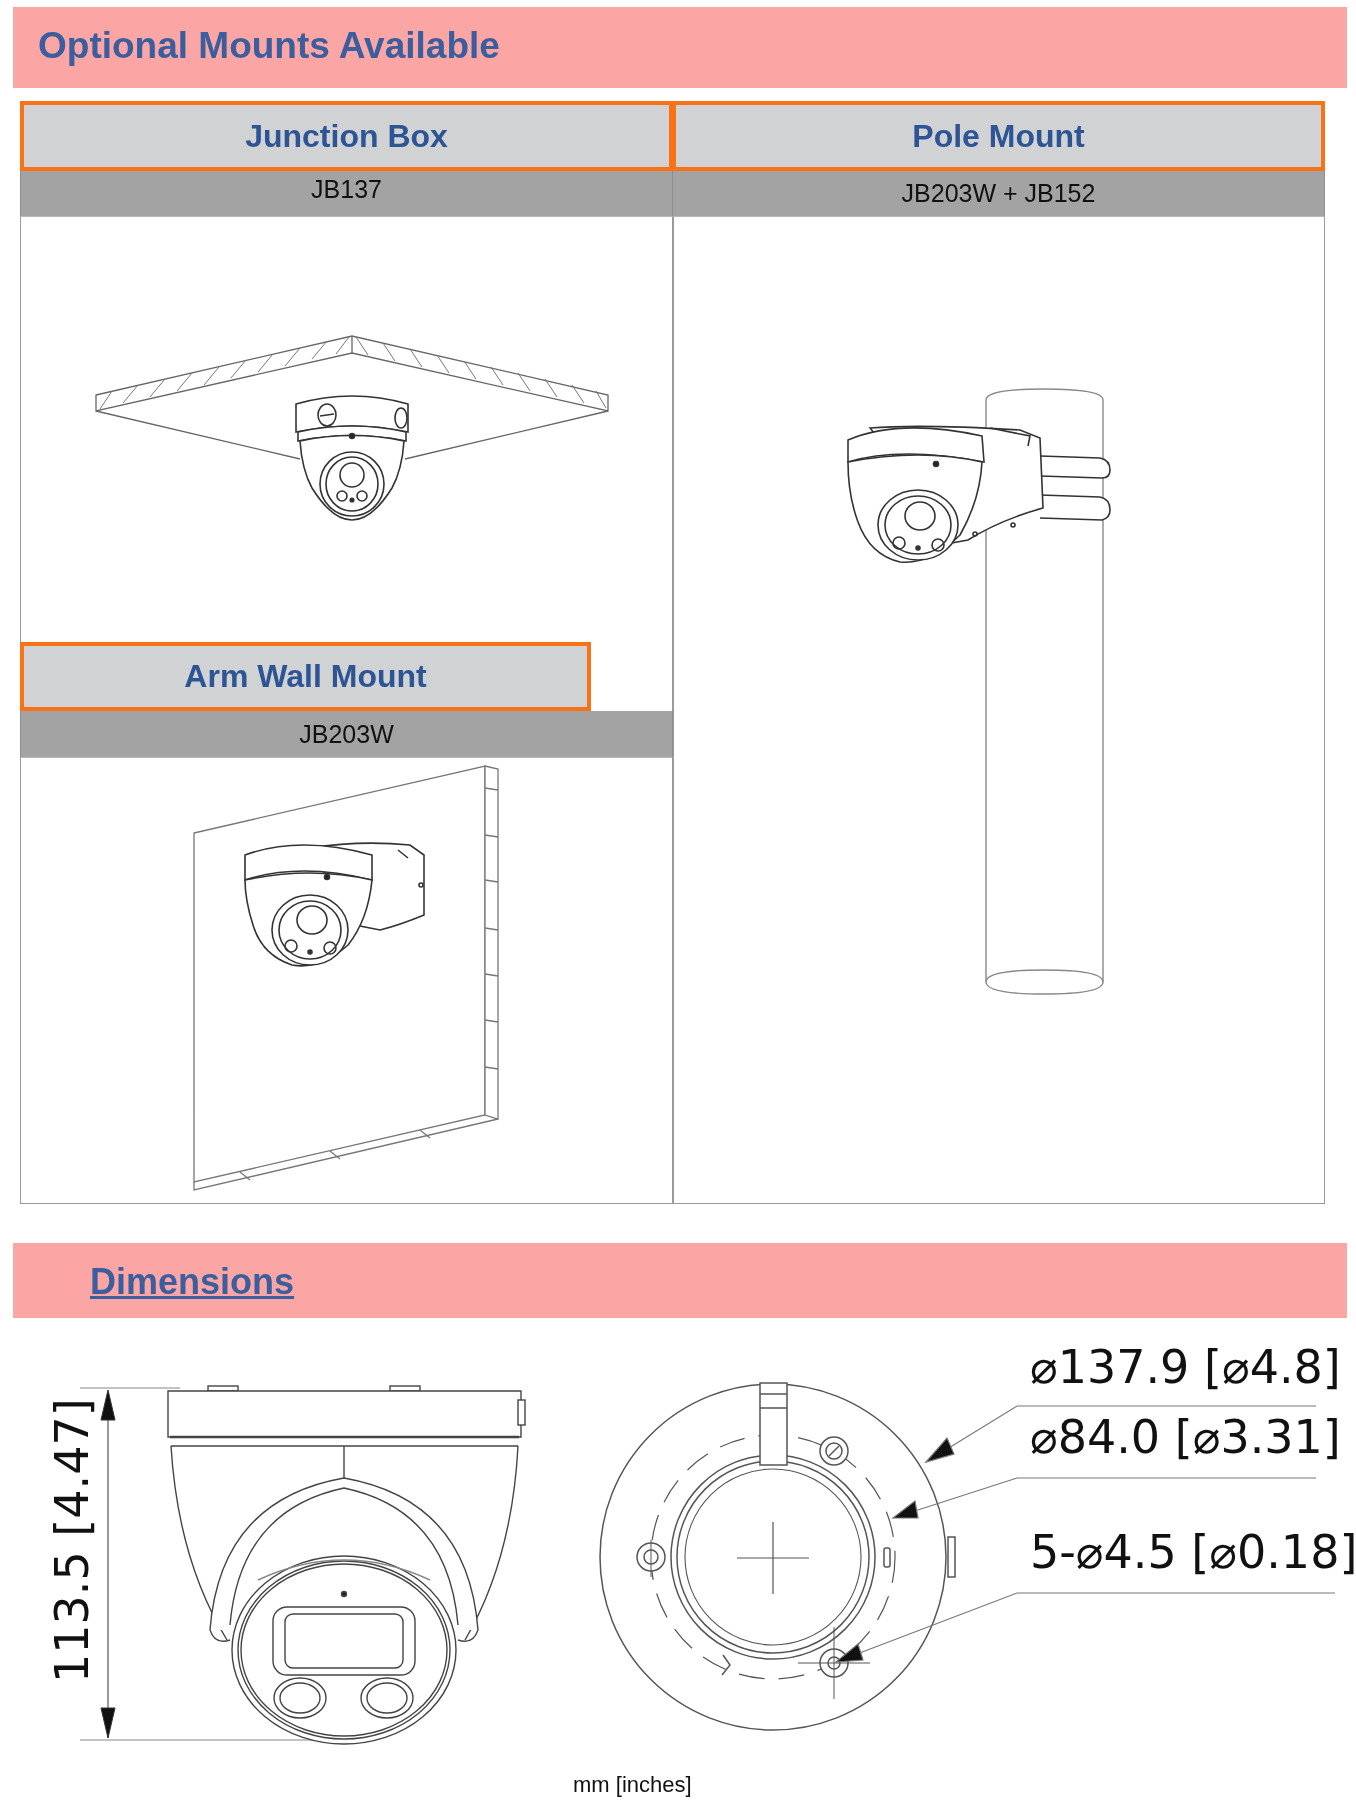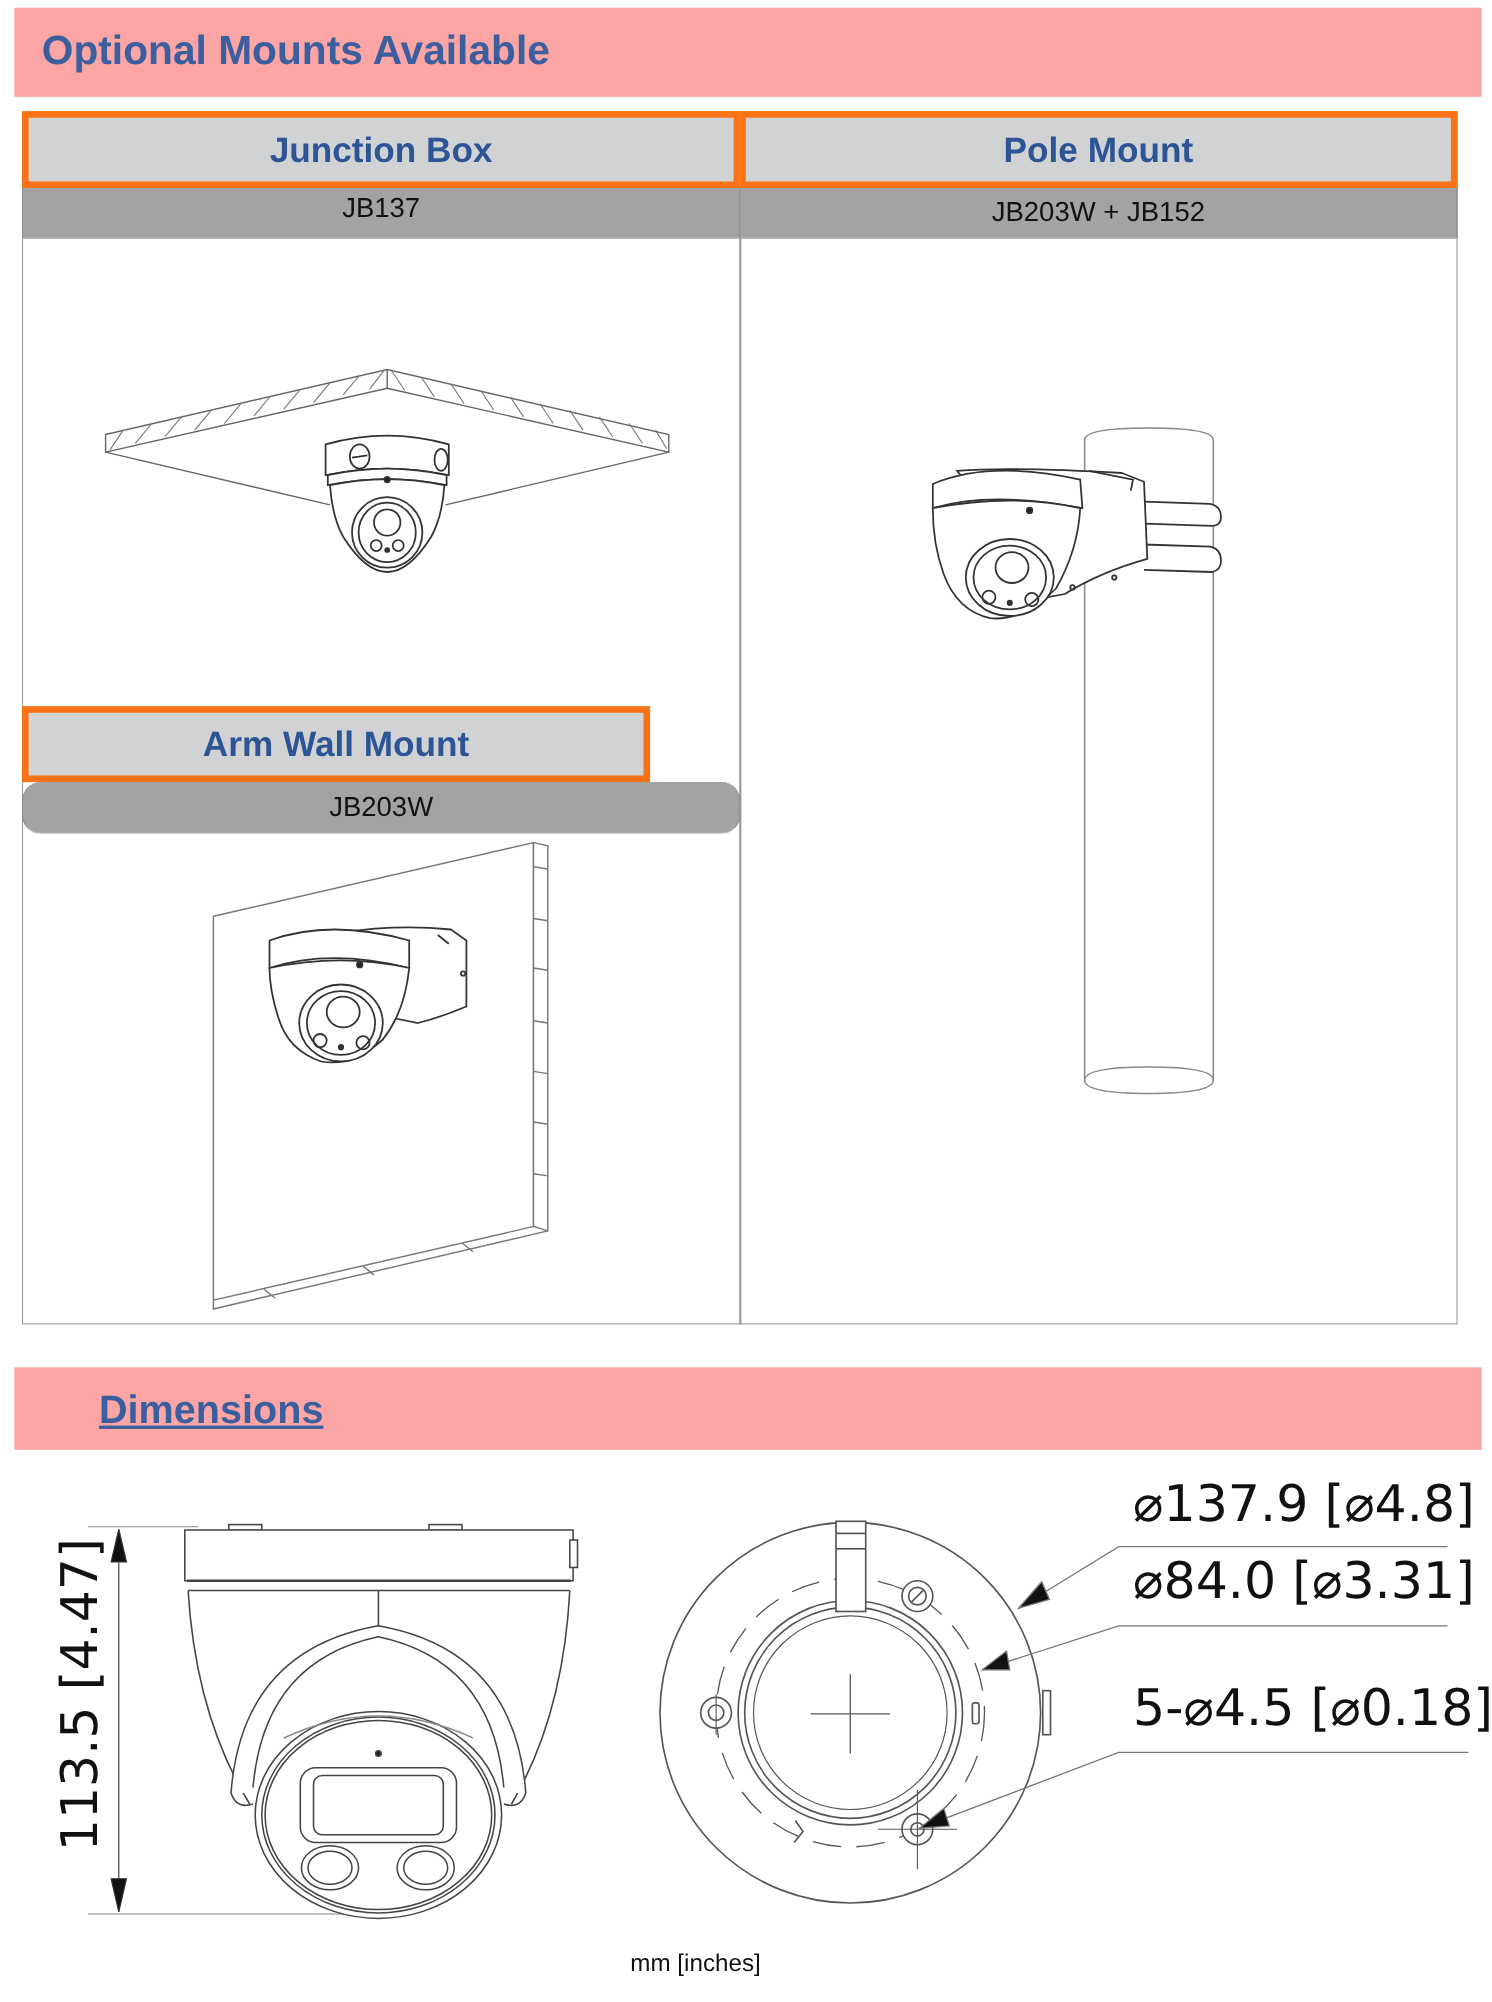--- a/index.html
+++ b/index.html
@@ -1,19 +1,19 @@
 <!DOCTYPE html>
 <html><head>
 <meta charset="utf-8">
 <style>
   html,body{margin:0;padding:0;background:#ffffff;}
   body{width:1356px;height:1820px;position:relative;overflow:hidden;font-family:"Liberation Sans",sans-serif;}
   .banner{position:absolute;background:#fca5a5;}
   .banner-title{position:absolute;font-weight:bold;color:#3b5e9e;font-family:"Liberation Sans",sans-serif;white-space:nowrap;}
-  .cell-head{position:absolute;background:#d1d2d4;border:6px solid #f97316;box-sizing:border-box;display:flex;align-items:center;justify-content:center;}
+  .cell-head{position:absolute;background:#d1d2d4;border:4px solid #f97316;box-sizing:border-box;display:flex;align-items:center;justify-content:center;}
   .cell-head span{font-weight:bold;color:#2d5494;font-size:32px;font-family:"Liberation Sans",sans-serif;}
   .cell-code{position:absolute;background:#a3a3a3;border-left:1px solid #8e8e8e;border-right:1px solid #8e8e8e;border-bottom:1.5px solid #b8b8b8;box-sizing:border-box;display:flex;align-items:center;justify-content:center;}
   .cell-code span{font-size:25px;color:#111;font-family:"Liberation Sans",sans-serif;}
   .frame{position:absolute;border:1.5px solid #9a9a9a;box-sizing:border-box;}
   svg{position:absolute;left:0;top:0;}
   .dim-label{position:absolute;font-family:"DejaVu Sans",sans-serif;color:#111;font-size:46px;white-space:nowrap;letter-spacing:0px;}
   .vert-label{position:absolute;font-family:"DejaVu Sans",sans-serif;color:#111;font-size:46px;white-space:nowrap;transform-origin:center center;transform:rotate(-90deg);}
   .units{position:absolute;font-family:"Liberation Sans",sans-serif;font-size:22px;color:#111;white-space:nowrap;}
 </style>
 </head>
@@ -37,21 +37,21 @@
 </div>
 <div class="cell-code" style="left:672px;top:171px;width:653px;height:46px;">
   <span>JB203W + JB152</span>
 </div>
 
 <div style="position:absolute;left:672px;top:217px;width:1.5px;height:987px;background:#9a9a9a;"></div>
 
 <div class="cell-head" style="left:20px;top:642px;width:571px;height:69px;">
   <span>Arm Wall Mount</span>
 </div>
-<div class="cell-code" style="left:20px;top:711px;width:653px;height:47px;border-radius:17px;">
+<div class="cell-code" style="left:20px;top:711px;width:653px;height:47px;">
   <span>JB203W</span>
 </div>
 
 <svg width="1356" height="1820" viewBox="0 0 1356 1820" style="pointer-events:none;">
   <g fill="none" stroke="#666" stroke-width="1.3">
 
     <g>
       <polygon points="96,395 352,336 608,395 608,411 352,353 96,411" fill="#fff"></polygon>
       <line x1="352" y1="336" x2="352" y2="353"></line>
       <polyline points="96,411 300,459"></polyline>

